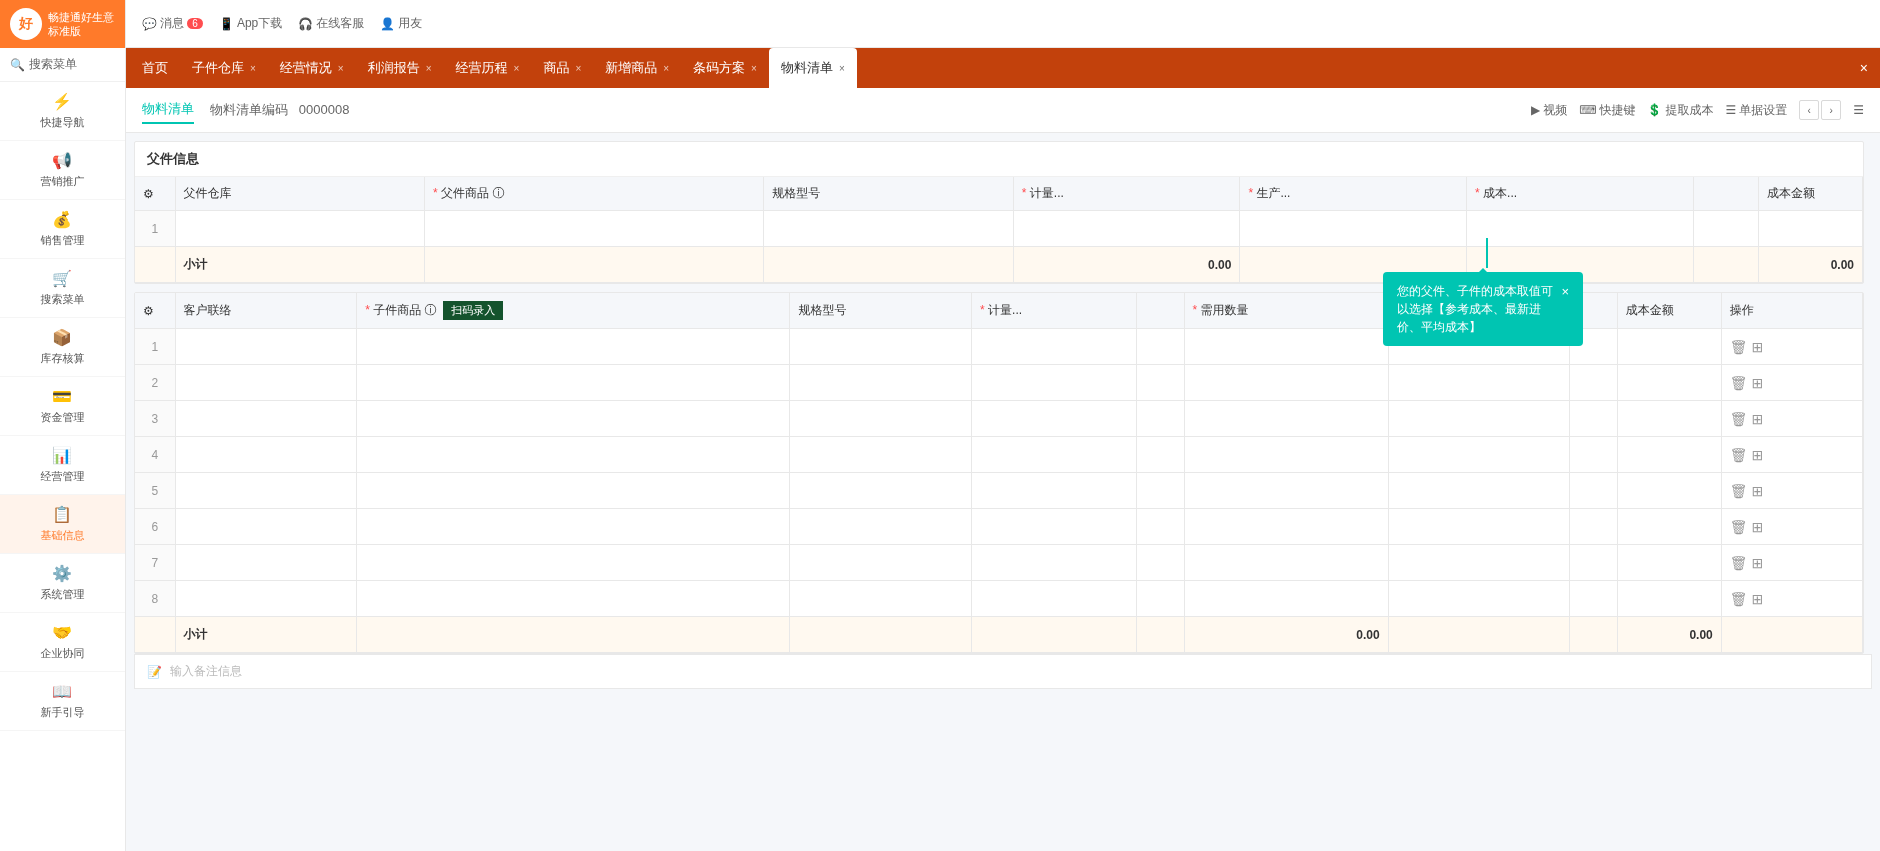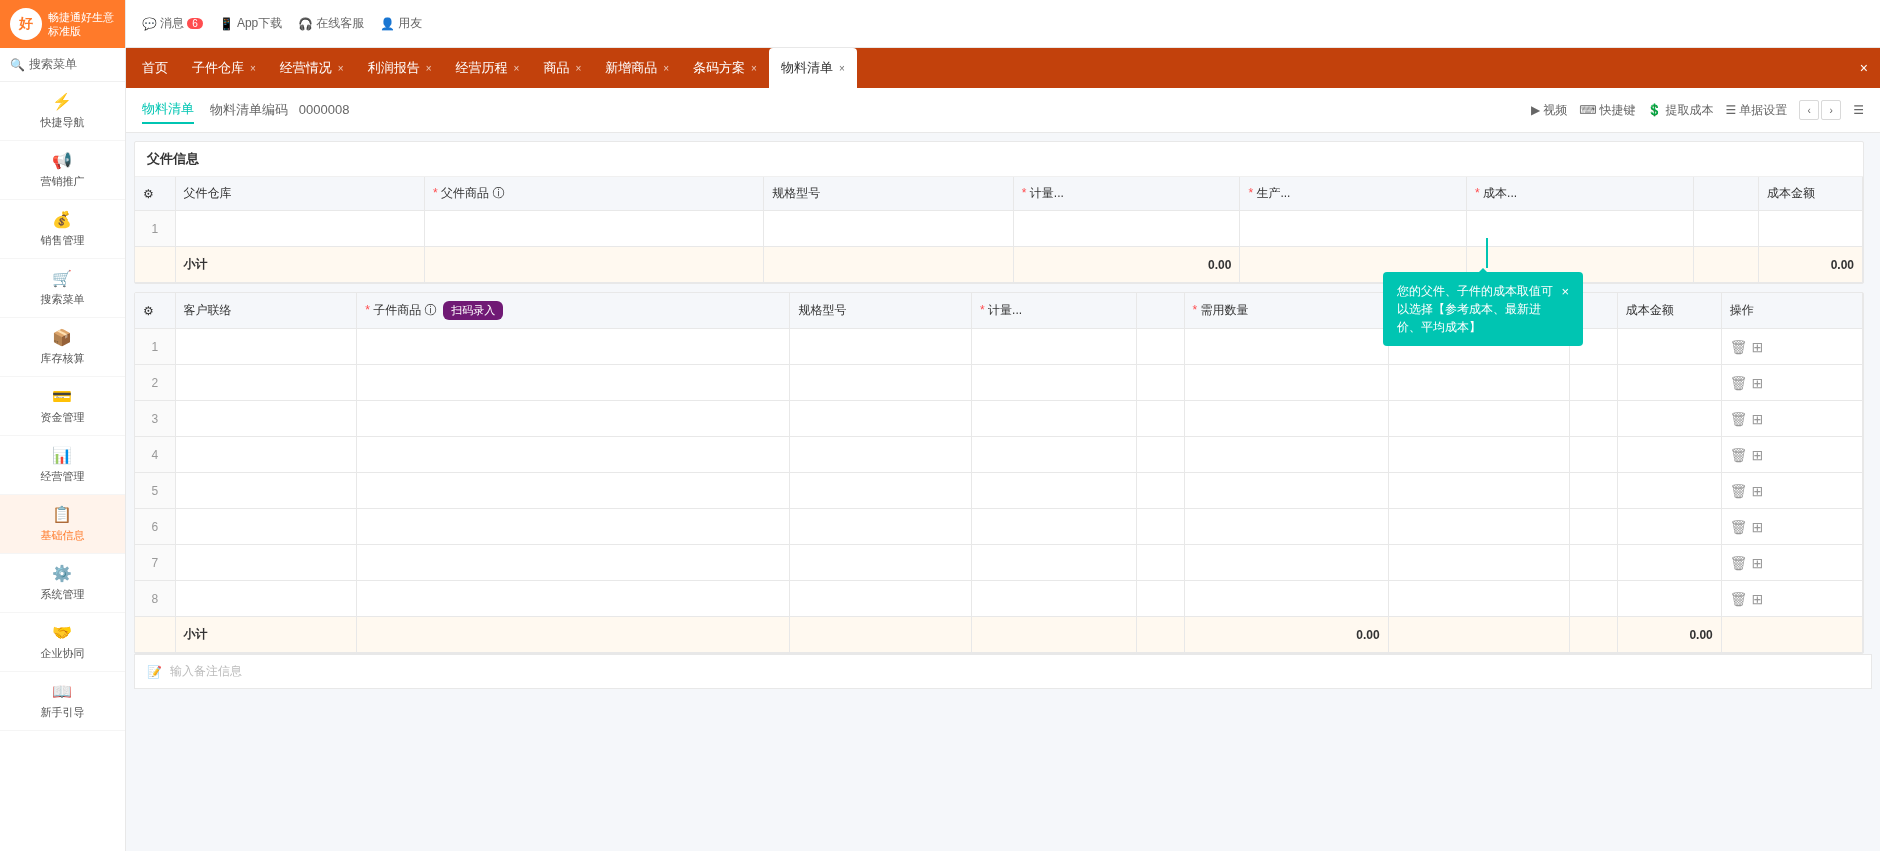--- a/index.html
+++ b/index.html
@@ -291,25 +291,25 @@
       position: absolute;
       width: 2px;
       height: 30px;
       background: #00c5b2;
       top: 96px;
       right: 375px;
     }
 
     
     .scan-btn {
-      background: #701a75;
+      background: #14532d;
       color: #fff;
       border: none;
       padding: 2px 8px;
-      border-radius: 6px;
+      border-radius: 0;
       cursor: pointer;
       font-size: 11px;
     }
 
     
     .action-icons {
       display: flex;
       gap: 4px;
       align-items: center;
     }

